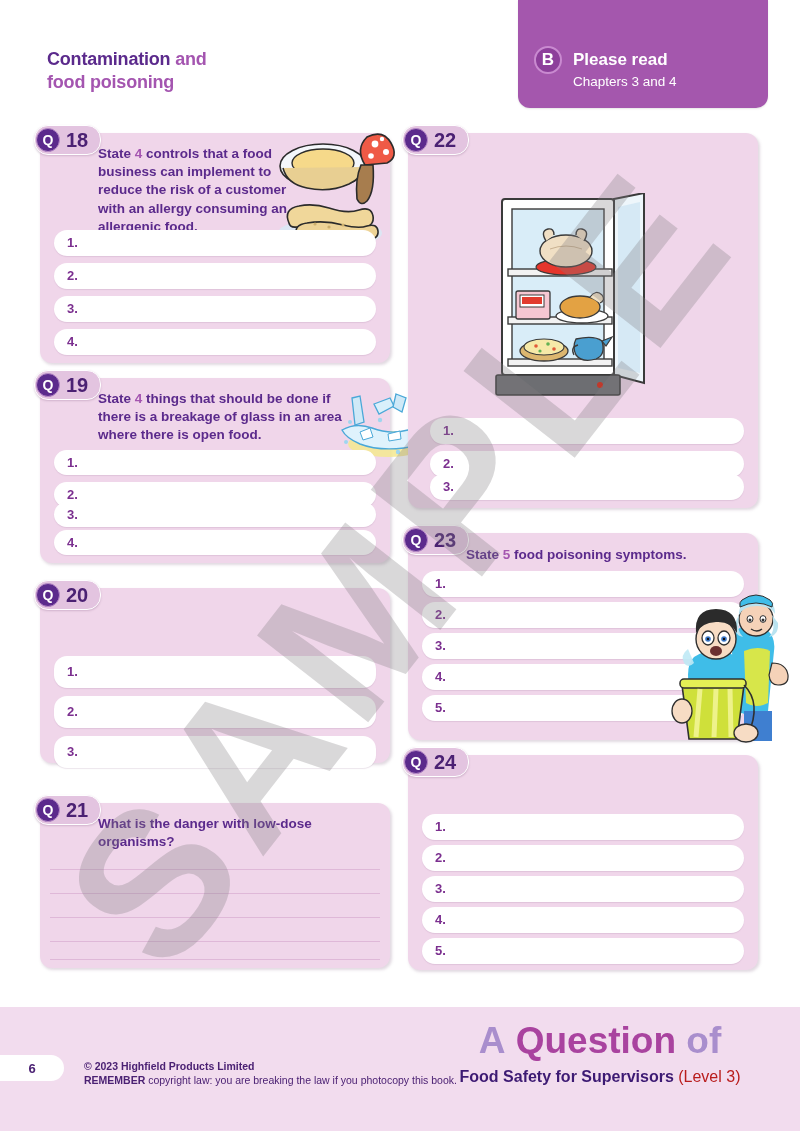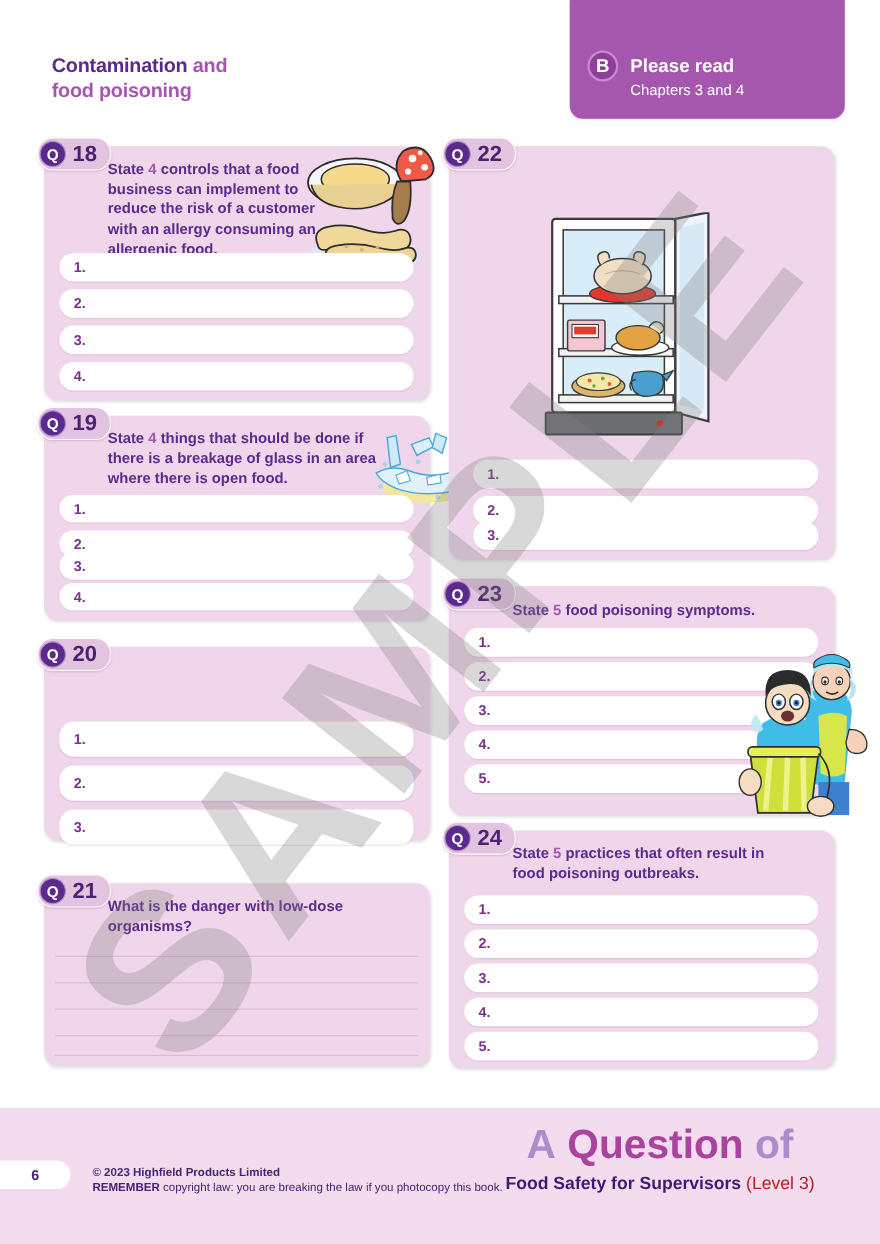--- a/index.html
+++ b/index.html
@@ -377,23 +377,20 @@
     <ellipse cx="22" cy="118" rx="10" ry="12" fill="#f7dcc4" stroke="#2f2f2f" stroke-width="1.3"></ellipse>
     <ellipse cx="86" cy="140" rx="12" ry="9" fill="#f7dcc4" stroke="#2f2f2f" stroke-width="1.3"></ellipse>
   </svg>
 </div>
 
 <div class="card" style="left:408px;top:755px;width:350px;height:215px;">
   <div class="qbadge">
     <div class="circ">Q</div>
     <div class="num">24</div>
   </div>
-  <div class="qtext" style="left:58px;top:12px;width:260px;">
-    <span>State </span><span class="hl">5</span><span> practices  that often result in food poisoning outbreaks.</span>
-  </div>
   <div class="pill" style="left:14px;top:59px;width:322px;height:26px;">
       <span class="n">1.</span>
     </div>
   <div class="pill" style="left:14px;top:90px;width:322px;height:26px;">
       <span class="n">2.</span>
     </div>
   <div class="pill" style="left:14px;top:121px;width:322px;height:26px;">
       <span class="n">3.</span>
     </div>
   <div class="pill" style="left:14px;top:152px;width:322px;height:26px;">

